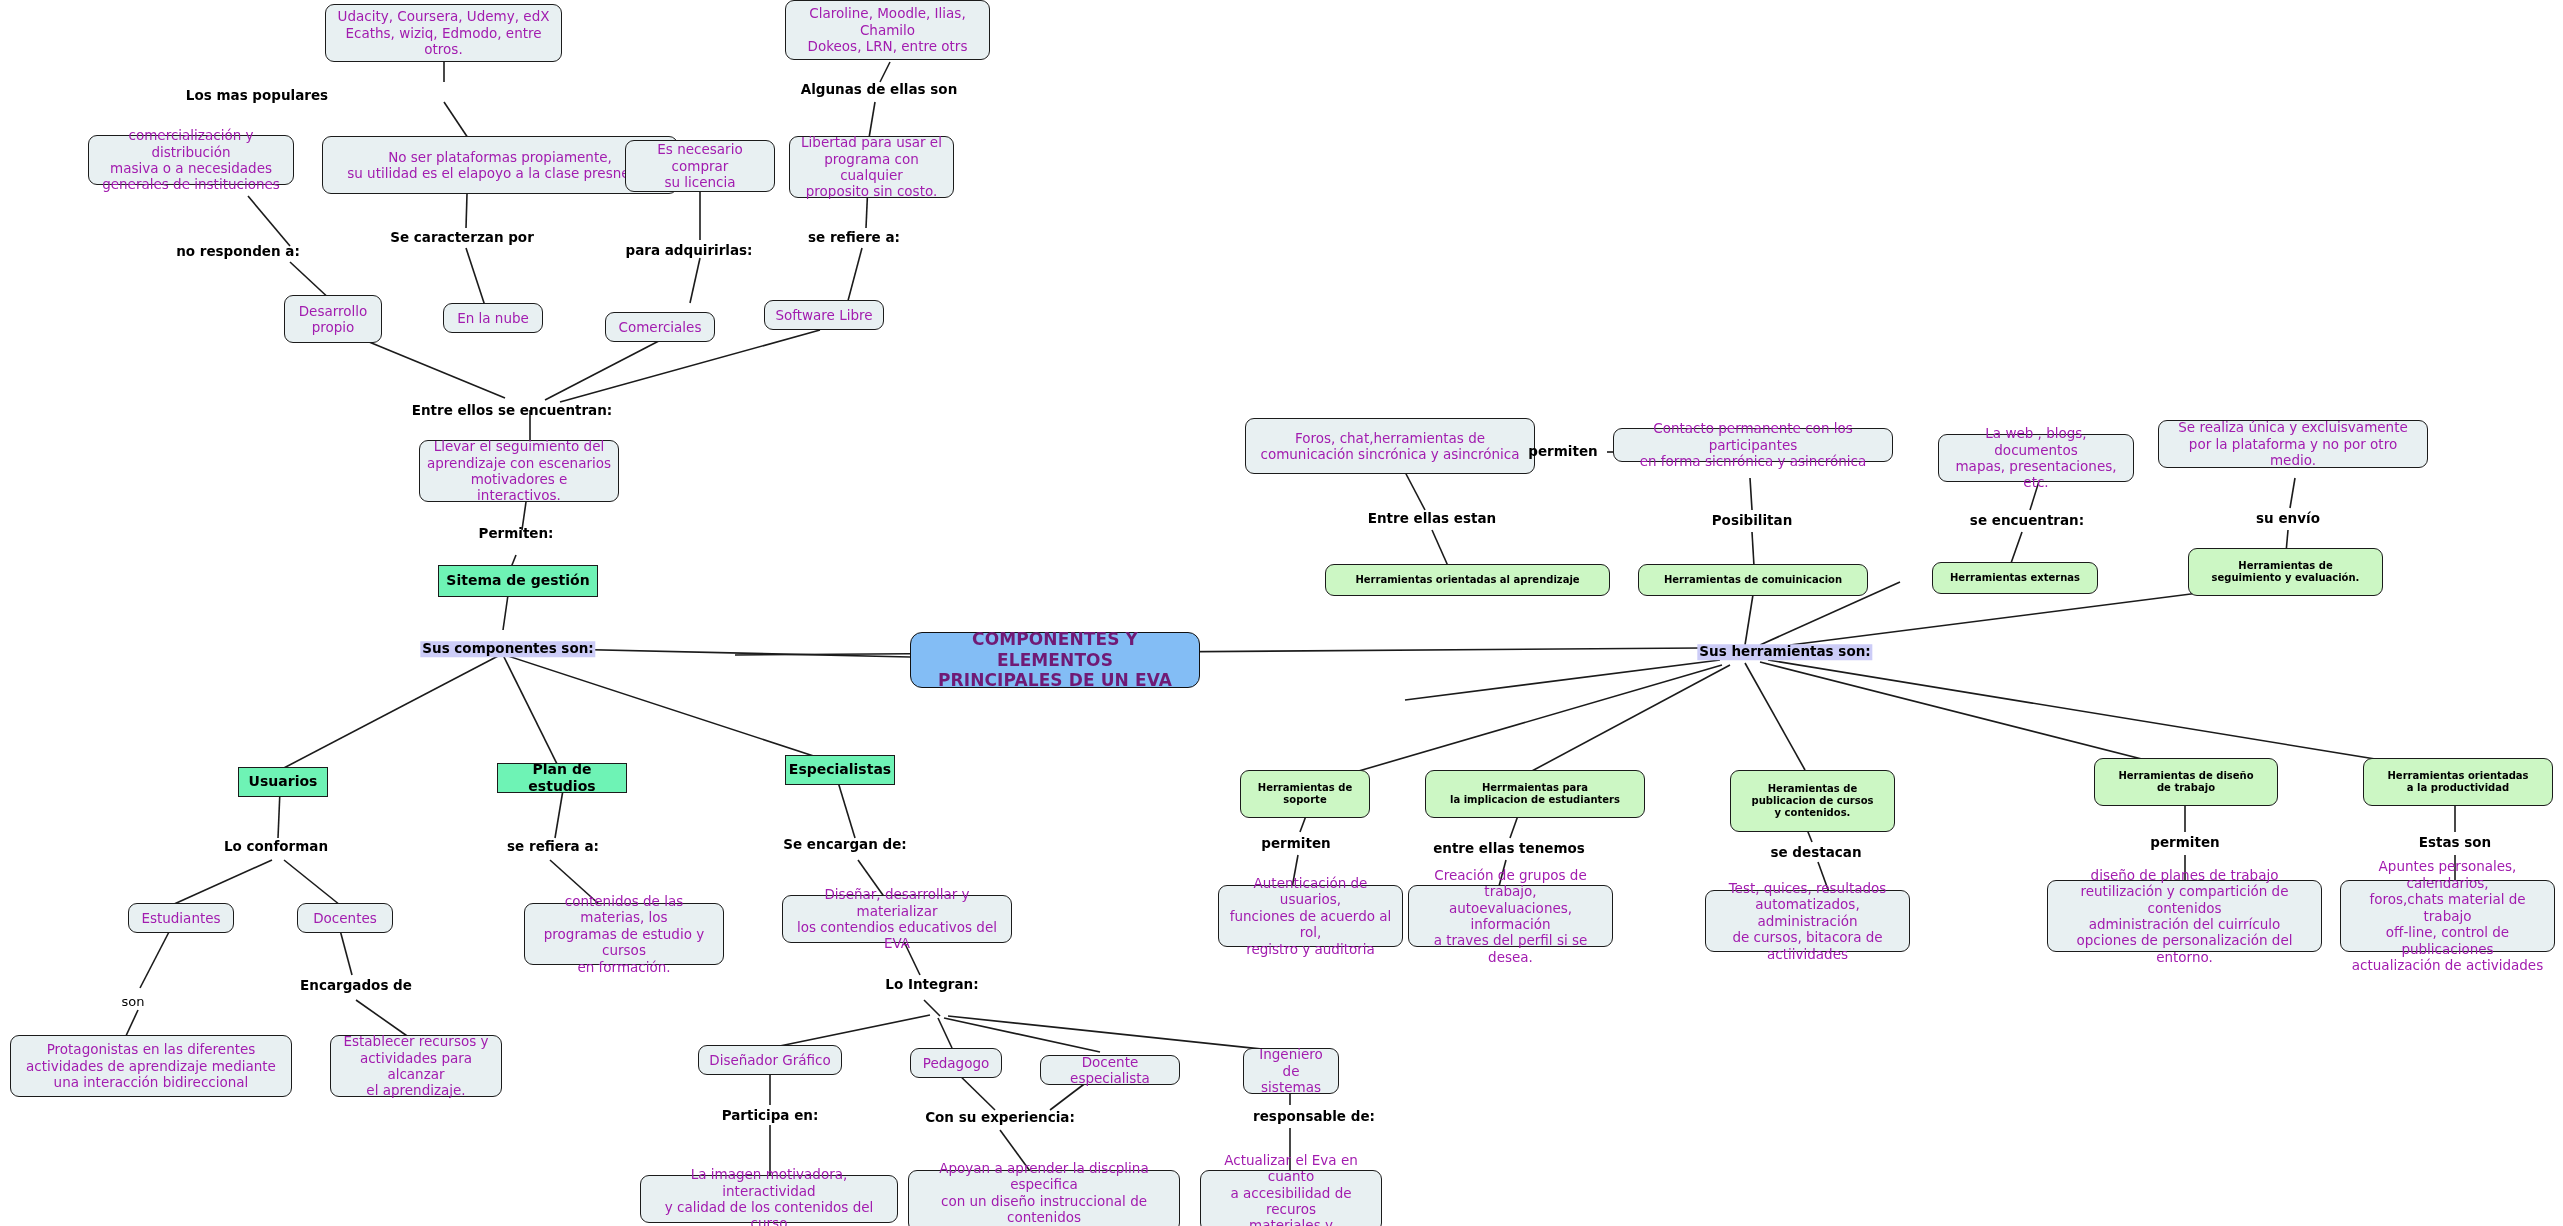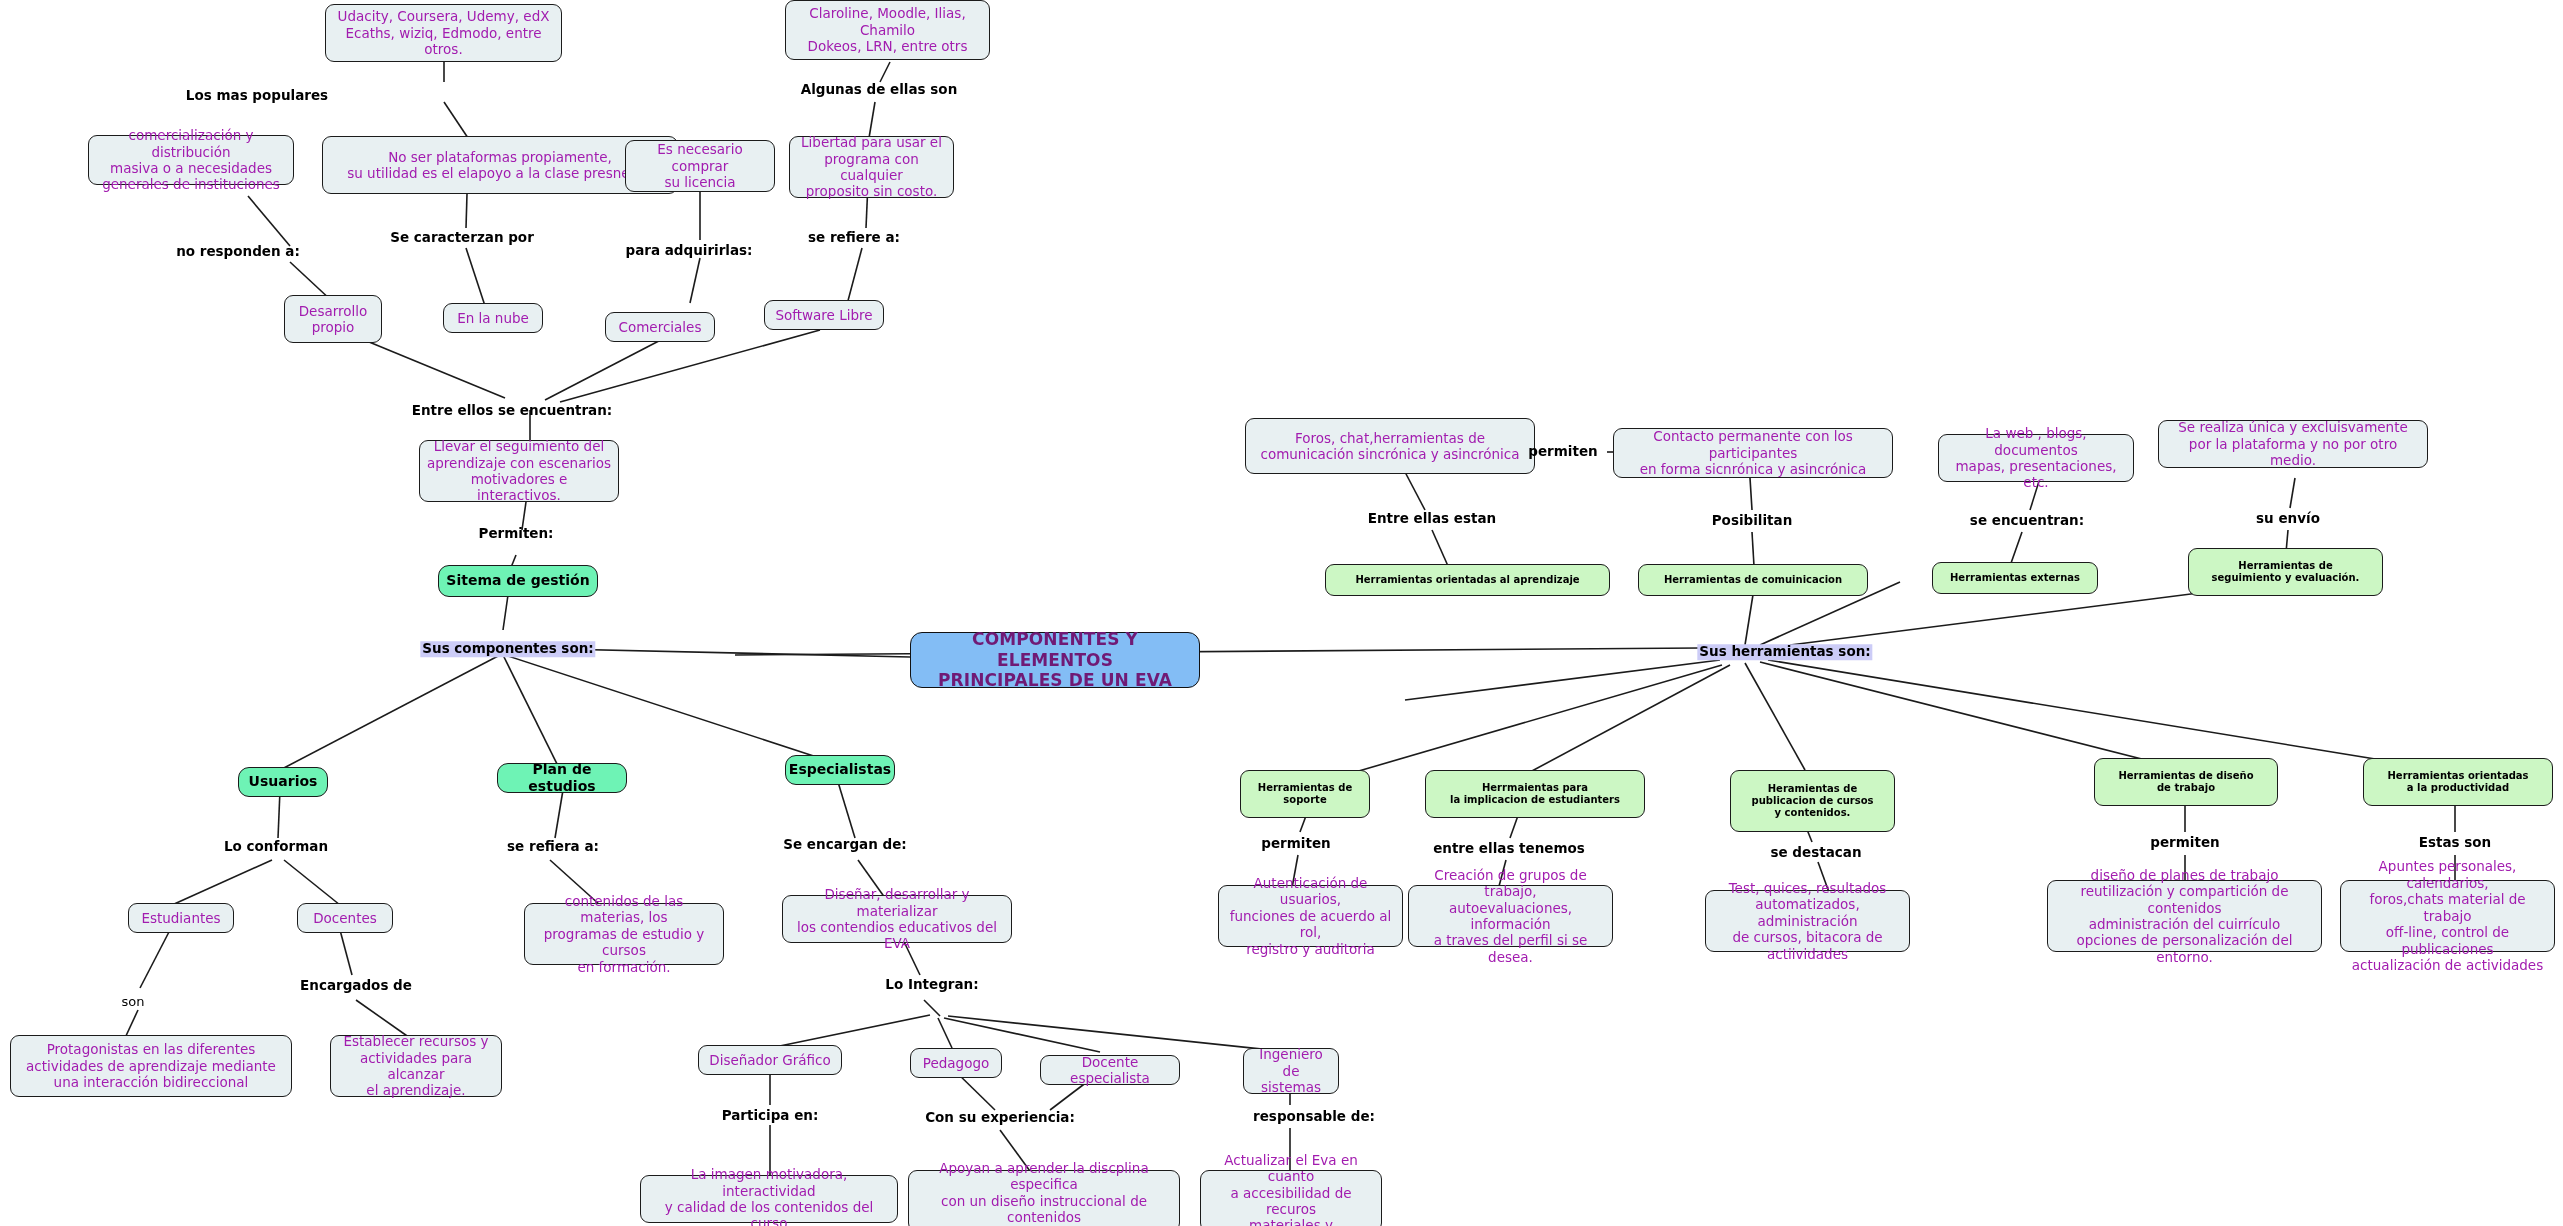--- a/index.html
+++ b/index.html
@@ -46,21 +46,21 @@
     background:#ccf7c4;
     color:#000;
     font-size:10px;
     font-weight:bold;
   }
   .node.mint{
     background:#6ef3b5;
     color:#000;
     font-size:14px;
     font-weight:bold;
-    border-radius:11px;
+    border-radius:0;
   }
   .node.title{
     background:#83bdf5;
     color:#701a75;
     font-size:17px;
     font-weight:bold;
     border-radius:12px;
     letter-spacing:.1px;
     border:1.6px solid #111;
   }
@@ -237,21 +237,21 @@
 y calidad de los contenidos del curso</div>
   <div class="node blue" style="left:908px;top:1170px;width:272px;height:62px;">Apoyan a aprender la discplina especifica
 con un diseño instruccional de contenidos
 a aprender.</div>
   <div class="node blue" style="left:1200px;top:1170px;width:182px;height:62px;">Actualizar el Eva en cuanto
 a accesibilidad de recuros
 materiales y funcionlaidad.</div>
 
   <div class="node blue" style="left:1245px;top:418px;width:290px;height:56px;">Foros, chat,herramientas de
 comunicación sincrónica y asincrónica</div>
-  <div class="node blue" style="left:1613px;top:428px;width:280px;height:50px;">Contacto permanente con los participantes
+  <div class="node blue" style="left:1613px;top:428px;width:280px;height:34px;">Contacto permanente con los participantes
 en forma sicnrónica y asincrónica</div>
   <div class="node blue" style="left:1938px;top:434px;width:196px;height:48px;">La web , blogs, documentos
 mapas, presentaciones, etc.</div>
   <div class="node blue" style="left:2158px;top:420px;width:270px;height:48px;">Se realiza única y excluisvamente
 por la plataforma y no por otro medio.</div>
 
   <div class="node green" style="left:1325px;top:564px;width:285px;height:32px;">Herramientas orientadas al aprendizaje</div>
   <div class="node green" style="left:1638px;top:564px;width:230px;height:32px;">Herramientas de comuinicacion</div>
   <div class="node green" style="left:1932px;top:562px;width:166px;height:32px;">Herramientas externas</div>
   <div class="node green" style="left:2188px;top:548px;width:195px;height:48px;">Herramientas de

